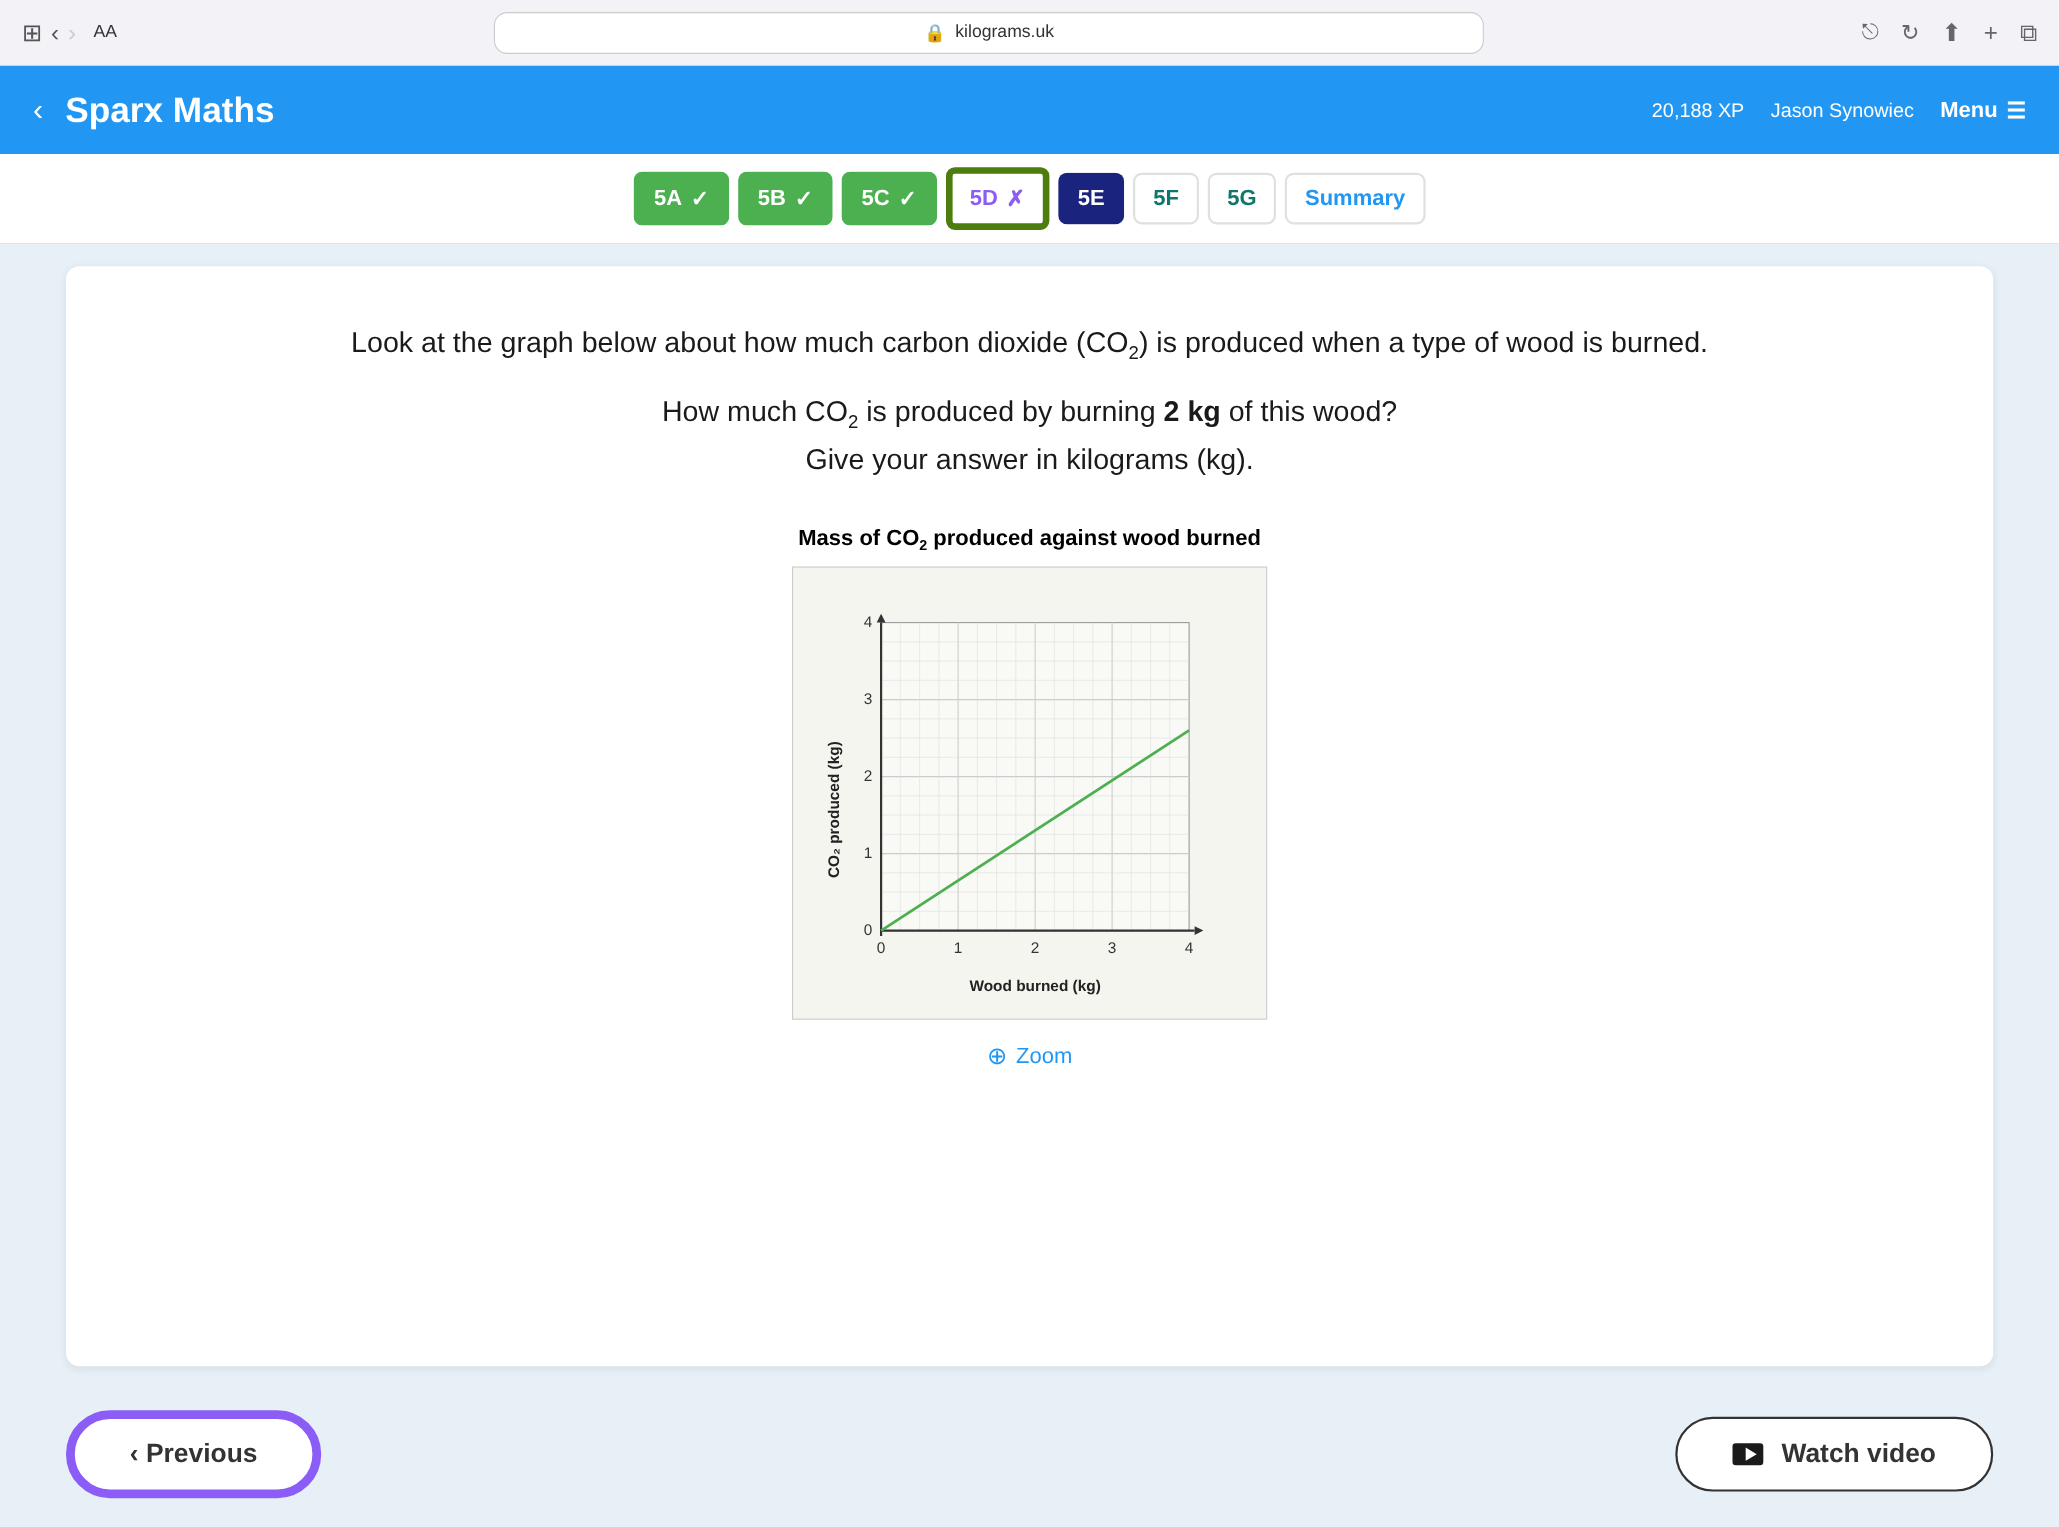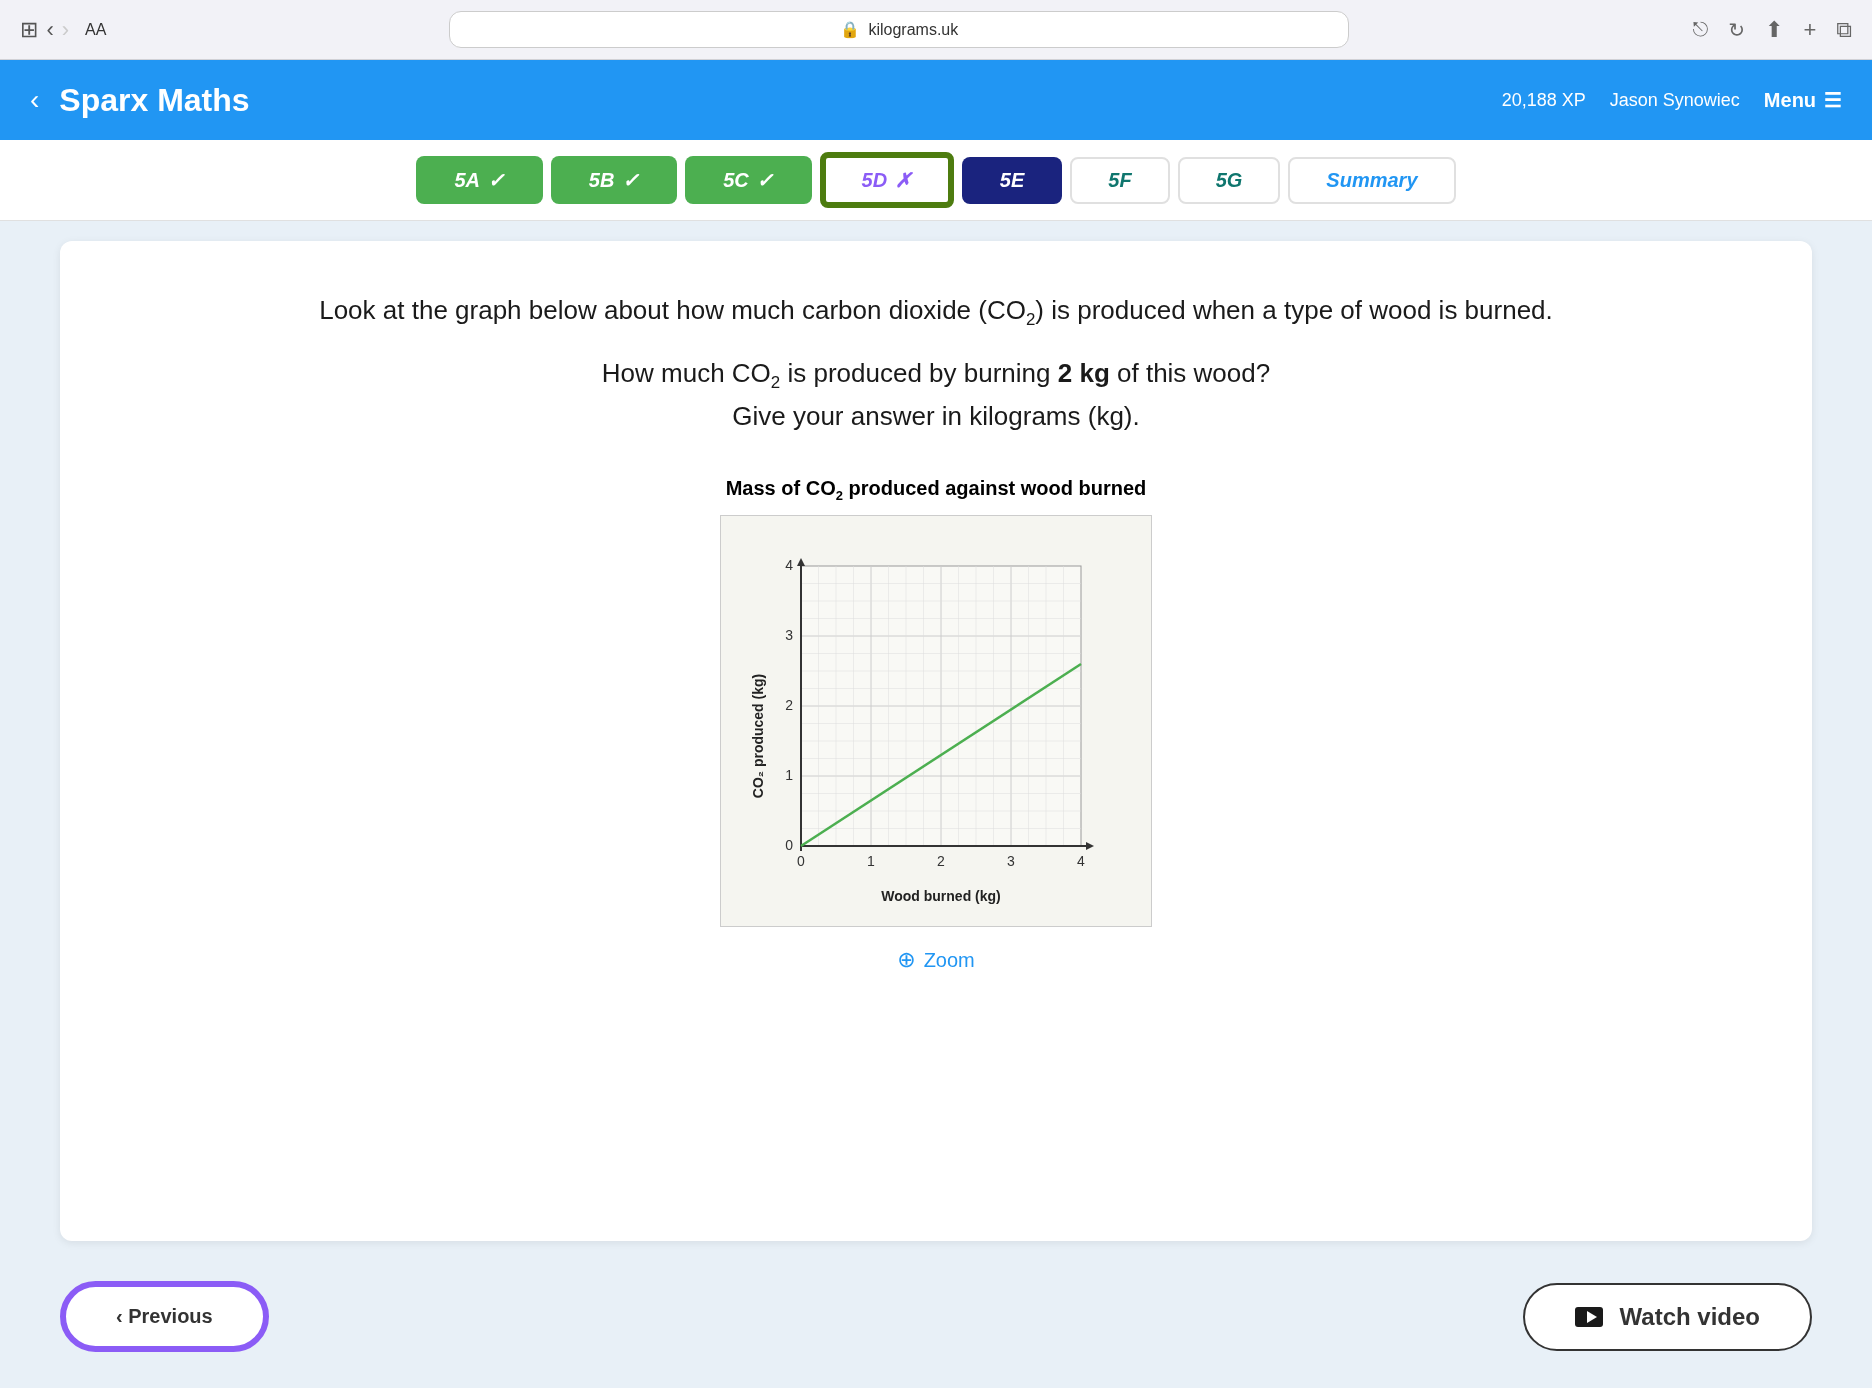--- a/index.html
+++ b/index.html
@@ -93,30 +93,29 @@
     .tab-bar {
       background: white;
       display: flex;
       align-items: center;
       justify-content: center;
       padding: 12px 0;
       gap: 8px;
       border-bottom: 1px solid #e0e0e0;
     }
     .tab {
-      padding: 10px 36px;
+      padding: 10px 16px;
       border-radius: 8px;
       font-size: 20px;
       font-weight: 600;
       cursor: pointer;
       display: flex;
       align-items: center;
       gap: 8px;
       border: 2px solid transparent;
-      font-style: italic;
     }
     .tab-green {
       background: #4CAF50;
       color: white;
     }
     .tab-red {
       color: #8b5cf6;
       border: 6px solid #4d7c0f;
       background: white;
     }
@@ -199,24 +198,24 @@
     .bottom-bar {
       display: flex;
       align-items: center;
       justify-content: space-between;
       padding: 20px 60px;
       background: #e8f0f7;
       margin-top: 10px;
     }
     .btn-previous {
       background: white;
-      border: 6px solid #8b5cf6;
+      border: 8px solid #8b5cf6;
       border-radius: 40px;
       padding: 18px 50px;
-      font-size: 20px;
+      font-size: 24px;
       font-weight: 600;
       color: #333;
       cursor: pointer;
       display: flex;
       align-items: center;
       gap: 8px;
     }
     .btn-watch {
       background: white;
       border: 2px solid #333;

